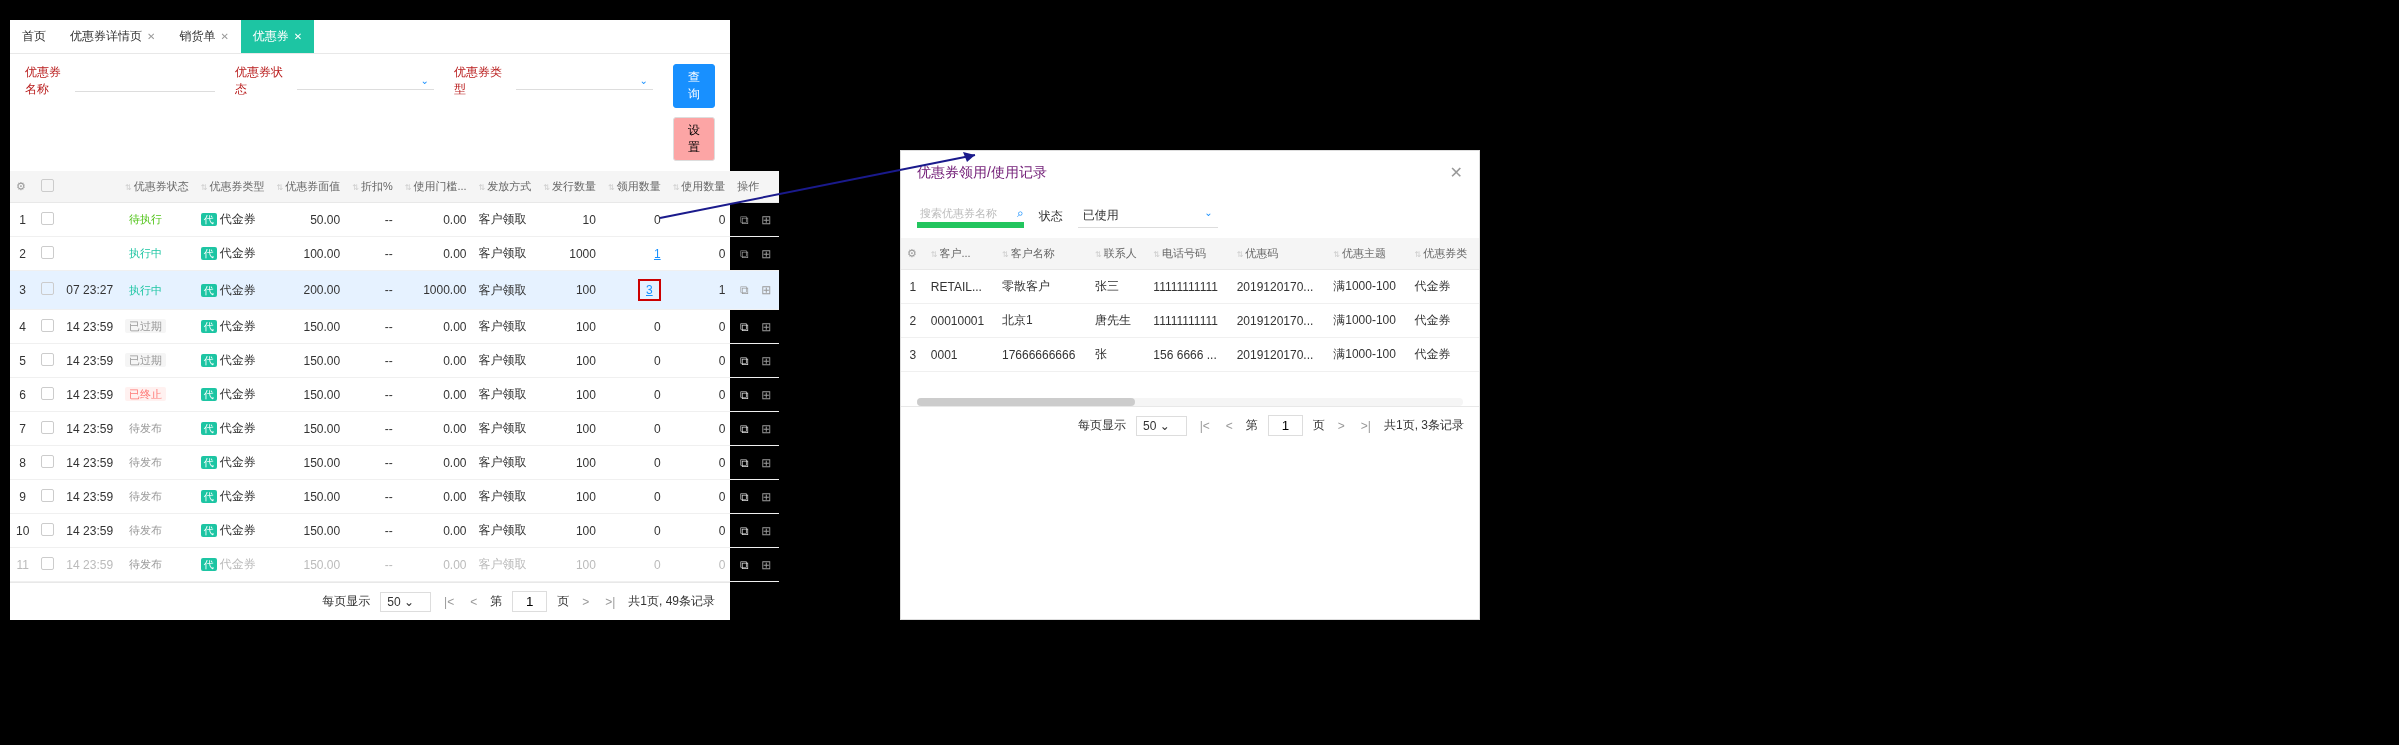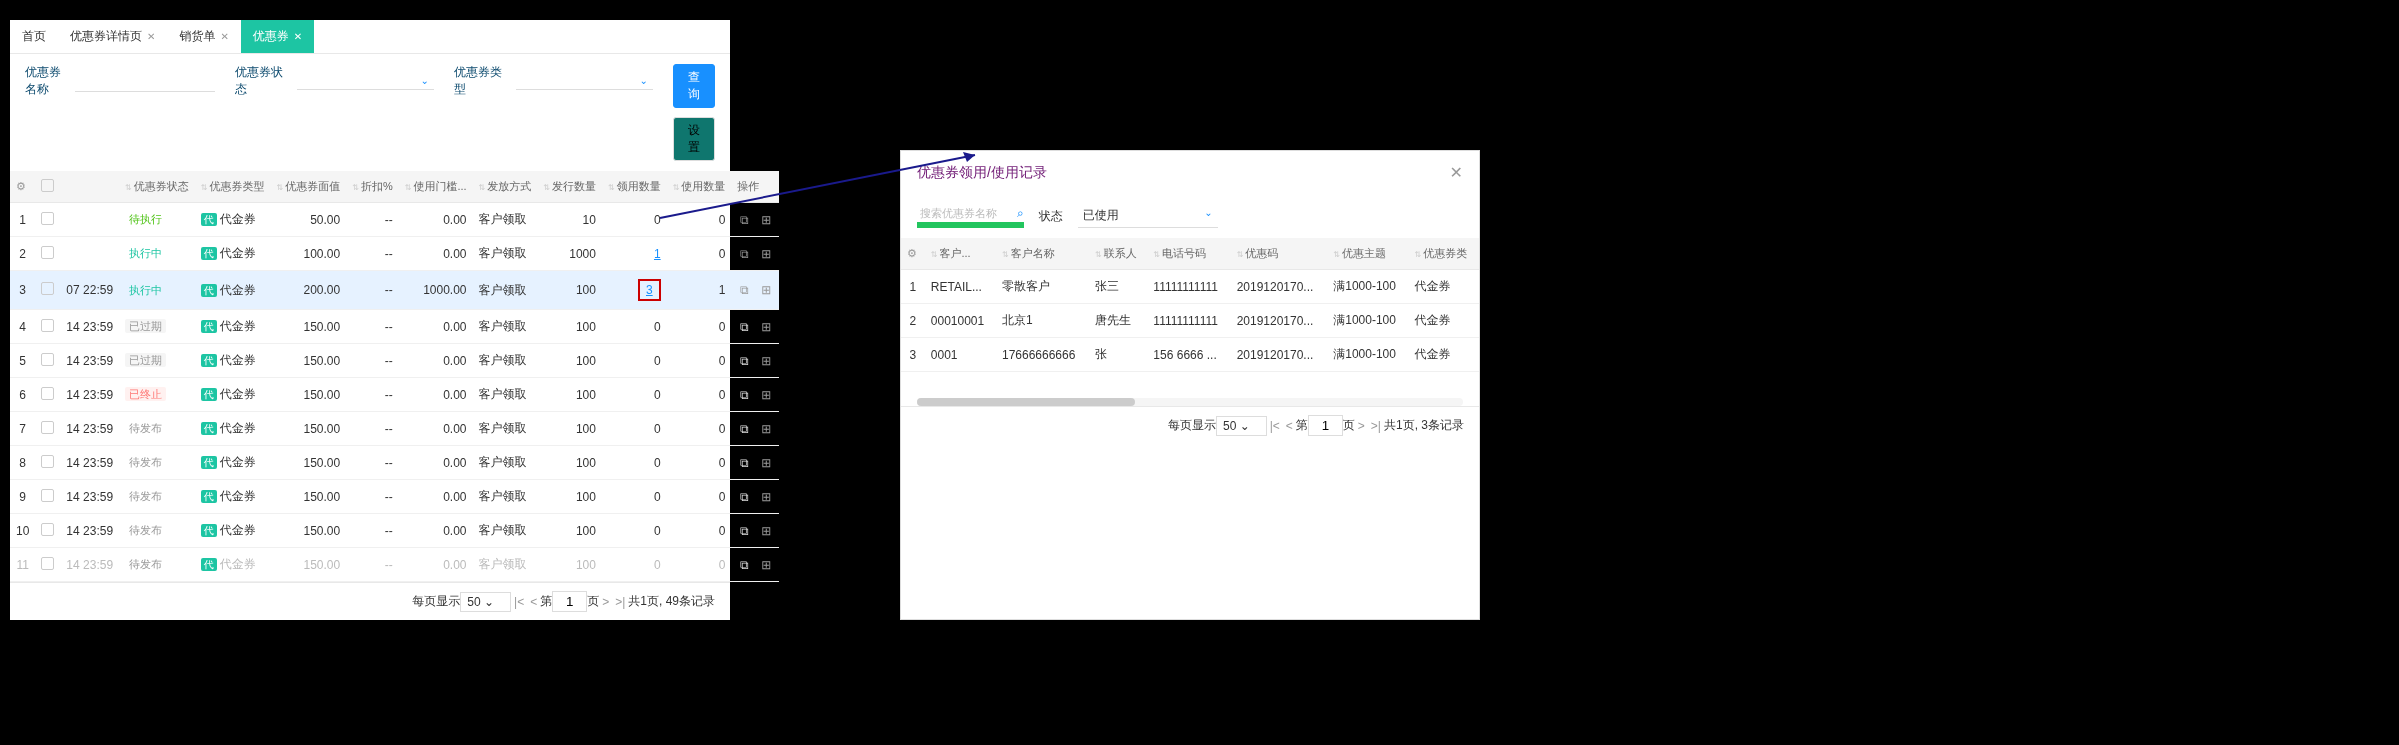--- a/index.html
+++ b/index.html
@@ -13,28 +13,28 @@
 .tabs { display: flex; align-items: center; border-bottom: 1px solid #e8e8e8; background: #fff; }
 .tab { padding: 8px 12px; cursor: pointer; display: flex; align-items: center; gap: 5px; }
 .tab.active { background: #1dc5a3; color: #fff; }
 .tab-close { color: #999; font-size: 10px; }
 .tab.active .tab-close { color: #fff; }
 
 
 .header { display: flex; justify-content: space-between; align-items: center; padding: 12px 15px; }
 .title { font-size: 16px; font-weight: 500; }
 .header-actions { display: flex; gap: 8px; }
-.btn { padding: 4px 10px; border-radius: 3px; cursor: pointer; border: 1px solid #ddd; background: #0f766e; font-size: 12px; }
+.btn { padding: 4px 10px; border-radius: 3px; cursor: pointer; border: 1px solid #ddd; background: #fca5a5; font-size: 12px; }
 .btn-primary { background: #1890ff; color: #fff; border-color: #1890ff; }
 .btn-text-disabled { color: #bbb; border: none; background: none; display: flex; align-items: center; gap: 3px; }
 
 
 .filters { display: flex; align-items: flex-start; padding: 10px 15px; gap: 20px; }
 .filter-item { display: flex; align-items: center; gap: 8px; }
-.filter-label { color: #0c4a6e; }
+.filter-label { color: #b91c1c; }
 .filter-input { border: none; border-bottom: 1px solid #ddd; padding: 3px 5px; width: 140px; outline: none; }
 .filter-select { border: none; border-bottom: 1px solid #ddd; padding: 3px 5px; width: 150px; display: flex; justify-content: space-between; }
 .chevron { color: #1890ff; font-size: 10px; }
 .filter-buttons { display: flex; flex-direction: column; gap: 9px; }
 
 
 .table { width: 100%; border-collapse: collapse; }
 .table th { background: #f5f5f5; padding: 8px 6px; text-align: left; font-weight: normal; color: #666; border-bottom: 1px solid #e8e8e8; font-size: 11px; white-space: nowrap; }
 .table td { padding: 8px 6px; border-bottom: 1px solid #f0f0f0; font-size: 12px; white-space: nowrap; }
 .table tr.highlighted { background: #e6f2ff; }
@@ -56,21 +56,21 @@
 
 .link-num { color: #1890ff; text-decoration: underline; cursor: pointer; }
 .red-box { border: 2px solid #cc0000; padding: 2px 6px; display: inline-block; }
 
 .action-icons { display: flex; gap: 8px; justify-content: center; }
 .action-icon { width: 14px; height: 14px; color: #999; cursor: pointer; }
 .action-icon.disabled { color: #ddd; }
 .qr-icon { display: inline-block; }
 
 
-.pagination { display: flex; justify-content: flex-end; align-items: center; padding: 8px 15px; border-top: 1px solid #e8e8e8; font-size: 12px; }
+.pagination { display: flex; justify-content: flex-end; align-items: center; gap: 10px; padding: 8px 15px; border-top: 1px solid #e8e8e8; font-size: 12px; }
 .page-select { border: 1px solid #ddd; padding: 2px 16px 2px 6px; }
 .page-btn { color: #999; cursor: pointer; padding: 0 3px; }
 .page-input { width: 35px; border: 1px solid #ddd; text-align: center; padding: 2px; }
 
 
 .modal-header { display: flex; justify-content: space-between; align-items: center; padding: 12px 16px; }
 .modal-title { font-size: 14px; color: #701a75; }
 .modal-close { color: #999; cursor: pointer; font-size: 16px; }
 .modal-filters { display: flex; align-items: center; gap: 15px; padding: 10px 16px; }
 .search-box { display: flex; align-items: center; border-bottom: 6px solid #22c55e; justify-content: flex-end; }
@@ -197,21 +197,21 @@
     <td class="td-center">
                 <div class="action-icons">
                   <span class="action-icon ">⧉</span>
                   <span class="action-icon qr-icon">⊞</span>
                 </div>
               </td>
   </tr>
             <tr class="highlighted">
     <td class="td-center">3</td>
     <td class="td-center"><span class="checkbox"></span></td>
-    <td>07 22:59</td>
+    <td>07 23:27</td>
     <td><span class="status-badge status-executing">执行中</span></td>
     <td><span class="type-badge">代</span><span>代金券</span></td>
     <td class="td-right">200.00</td>
     <td class="td-right">--</td>
     <td class="td-right">1000.00</td>
     <td>客户领取</td>
     <td class="td-right">100</td>
     <td class="td-right"><span class="red-box"><span class="link-num">3</span></span></td>
     <td class="td-right">1</td>
     <td class="td-center">

